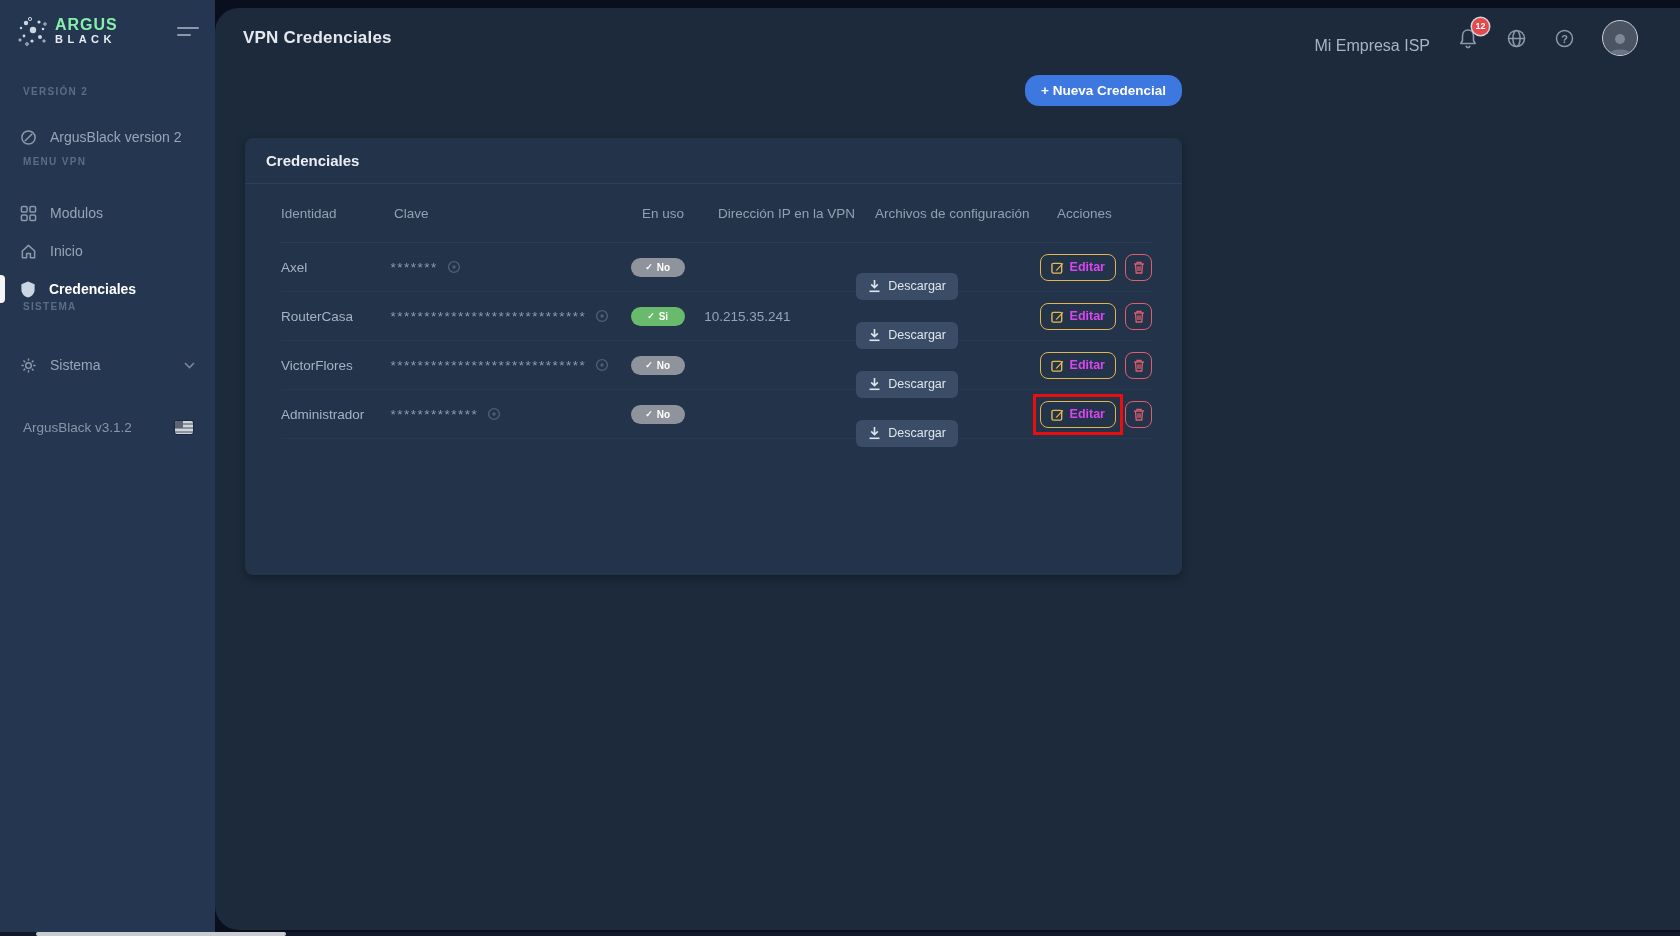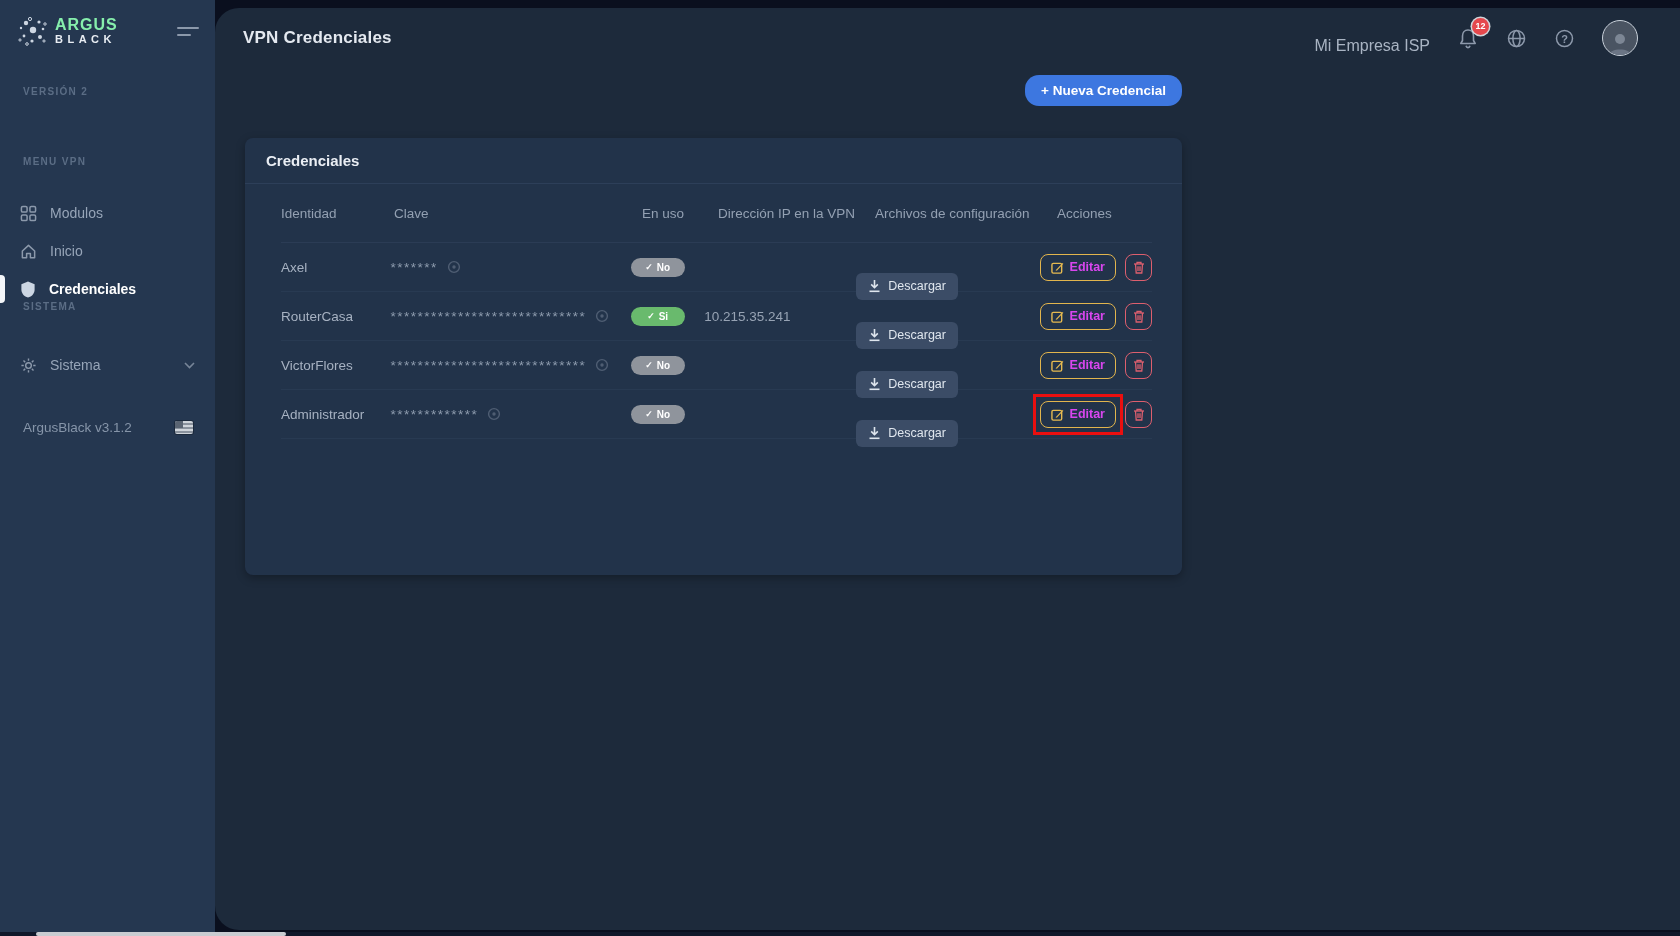--- a/index.html
+++ b/index.html
@@ -129,20 +129,27 @@
         <span class="logo-line2">BLACK</span>
       </div>
     </div>
     <div class="hamburger">
         <span></span>
         <span></span>
       </div>
 
     <div class="side-label" style="top:86px">VERSIÓN 2</div>
 
+    <div class="nav-item" style="top:119px">
+      <svg width="17" height="17" viewBox="0 0 18 18">
+        <circle cx="9" cy="9" r="7" fill="none" stroke="#8c99ab" stroke-width="1.6"></circle>
+        <line x1="5" y1="13" x2="13" y2="5" stroke="#8c99ab" stroke-width="1.6"></line>
+      </svg>
+      <span>ArgusBlack version 2</span>
+    </div>
 
     <div class="side-label" style="top:156px">MENU VPN</div>
 
     <div class="nav-item" style="top:195px">
       <svg width="17" height="17" viewBox="0 0 18 18">
         <g fill="none" stroke="#8c99ab" stroke-width="1.6">
           <rect x="1.5" y="1.5" width="6" height="6" rx="1.5"></rect>
           <rect x="10.5" y="1.5" width="6" height="6" rx="1.5"></rect>
           <rect x="1.5" y="10.5" width="6" height="6" rx="1.5"></rect>
           <rect x="10.5" y="10.5" width="6" height="6" rx="1.5"></rect>

